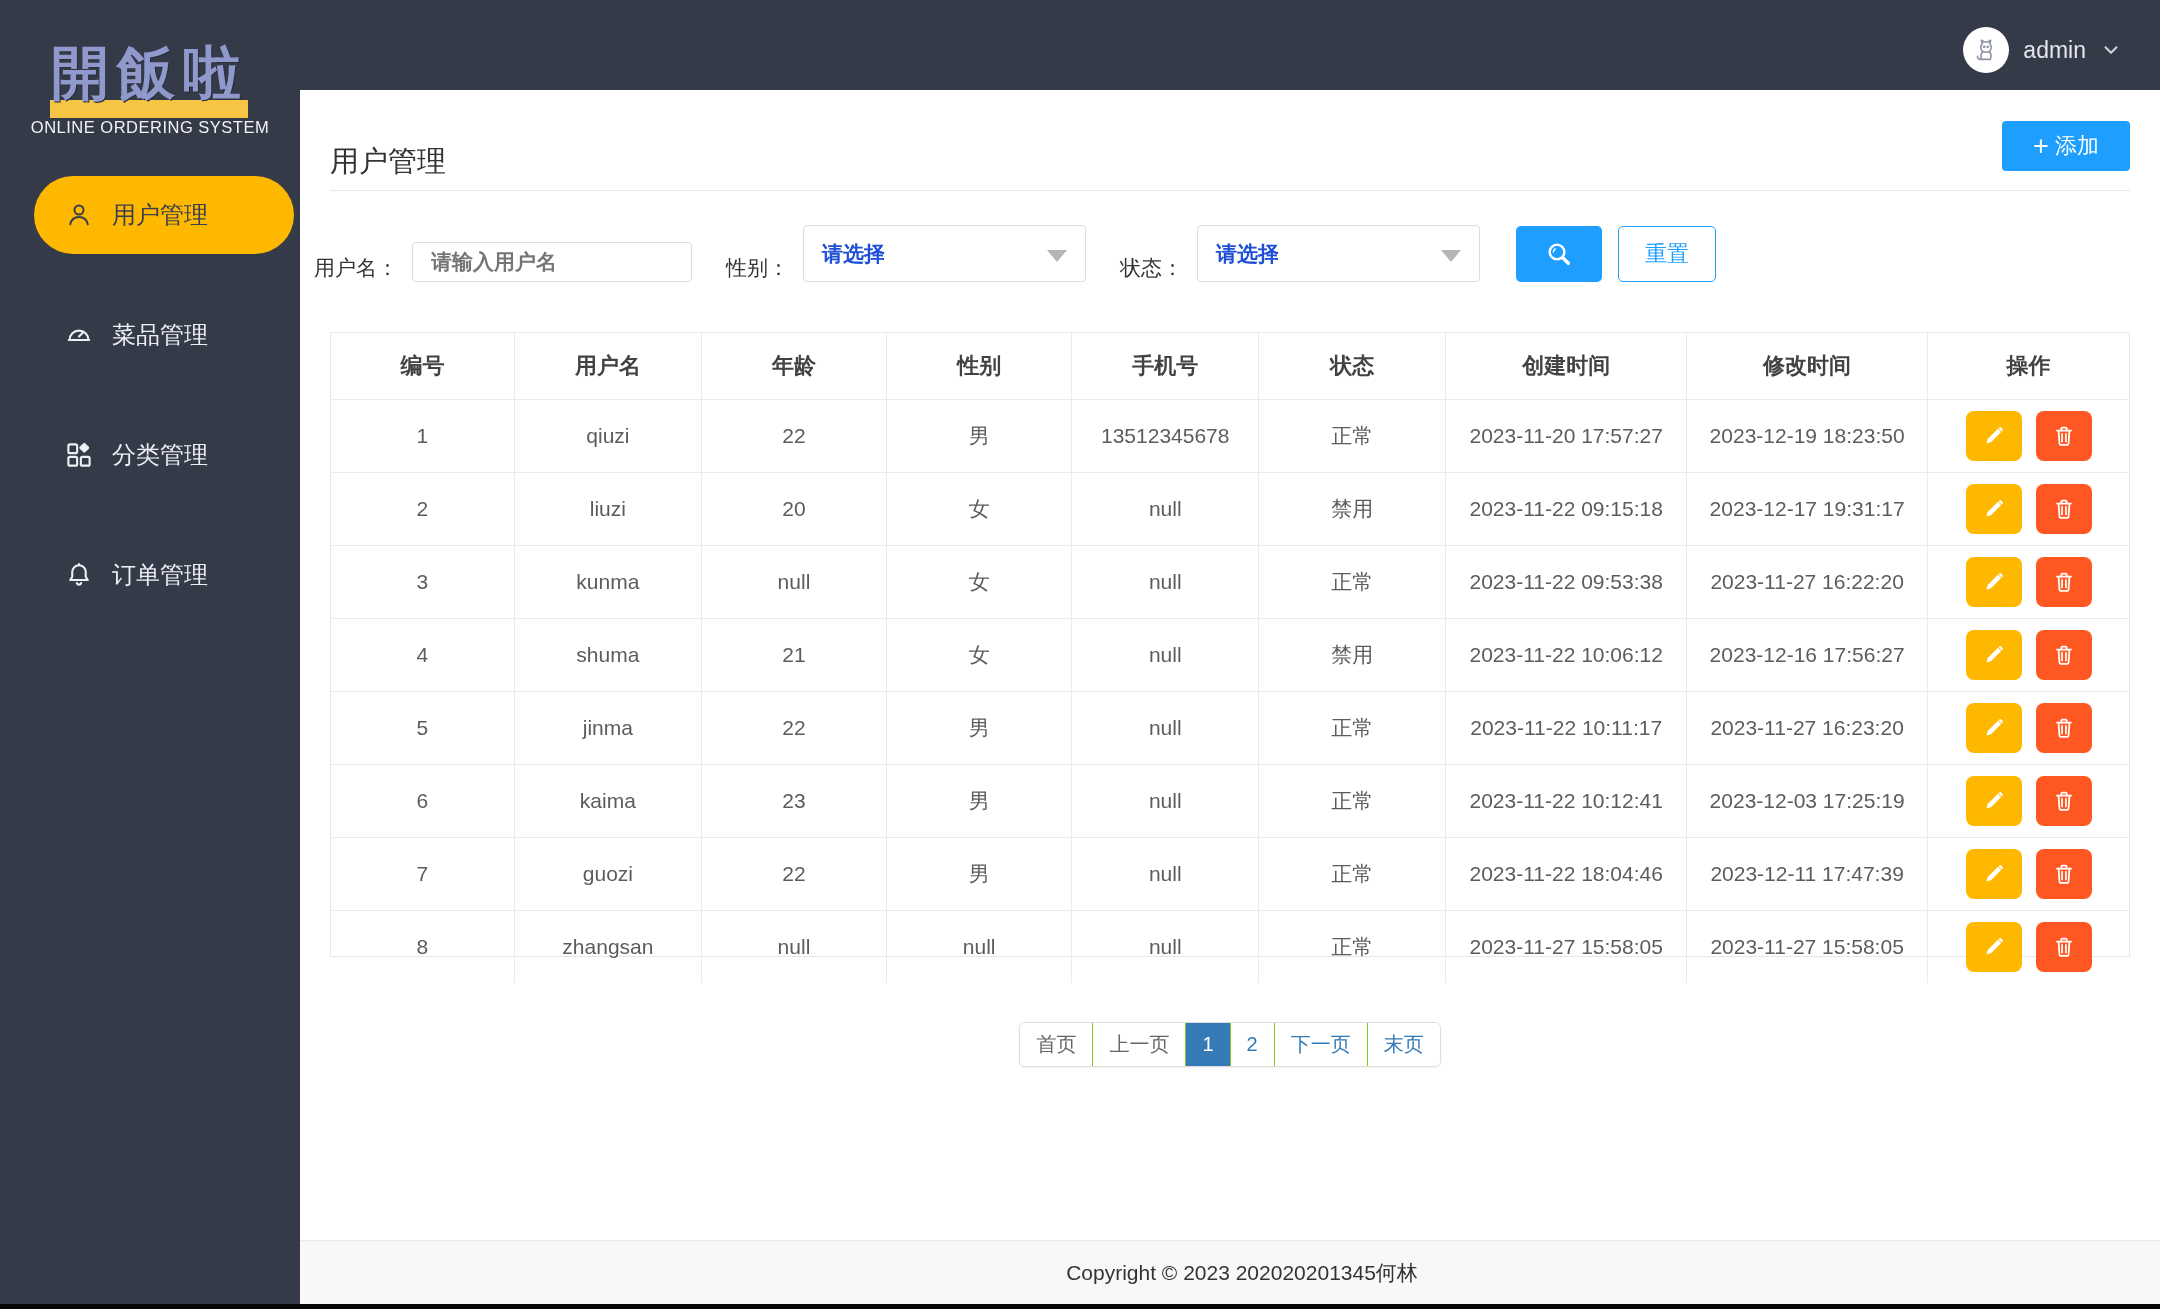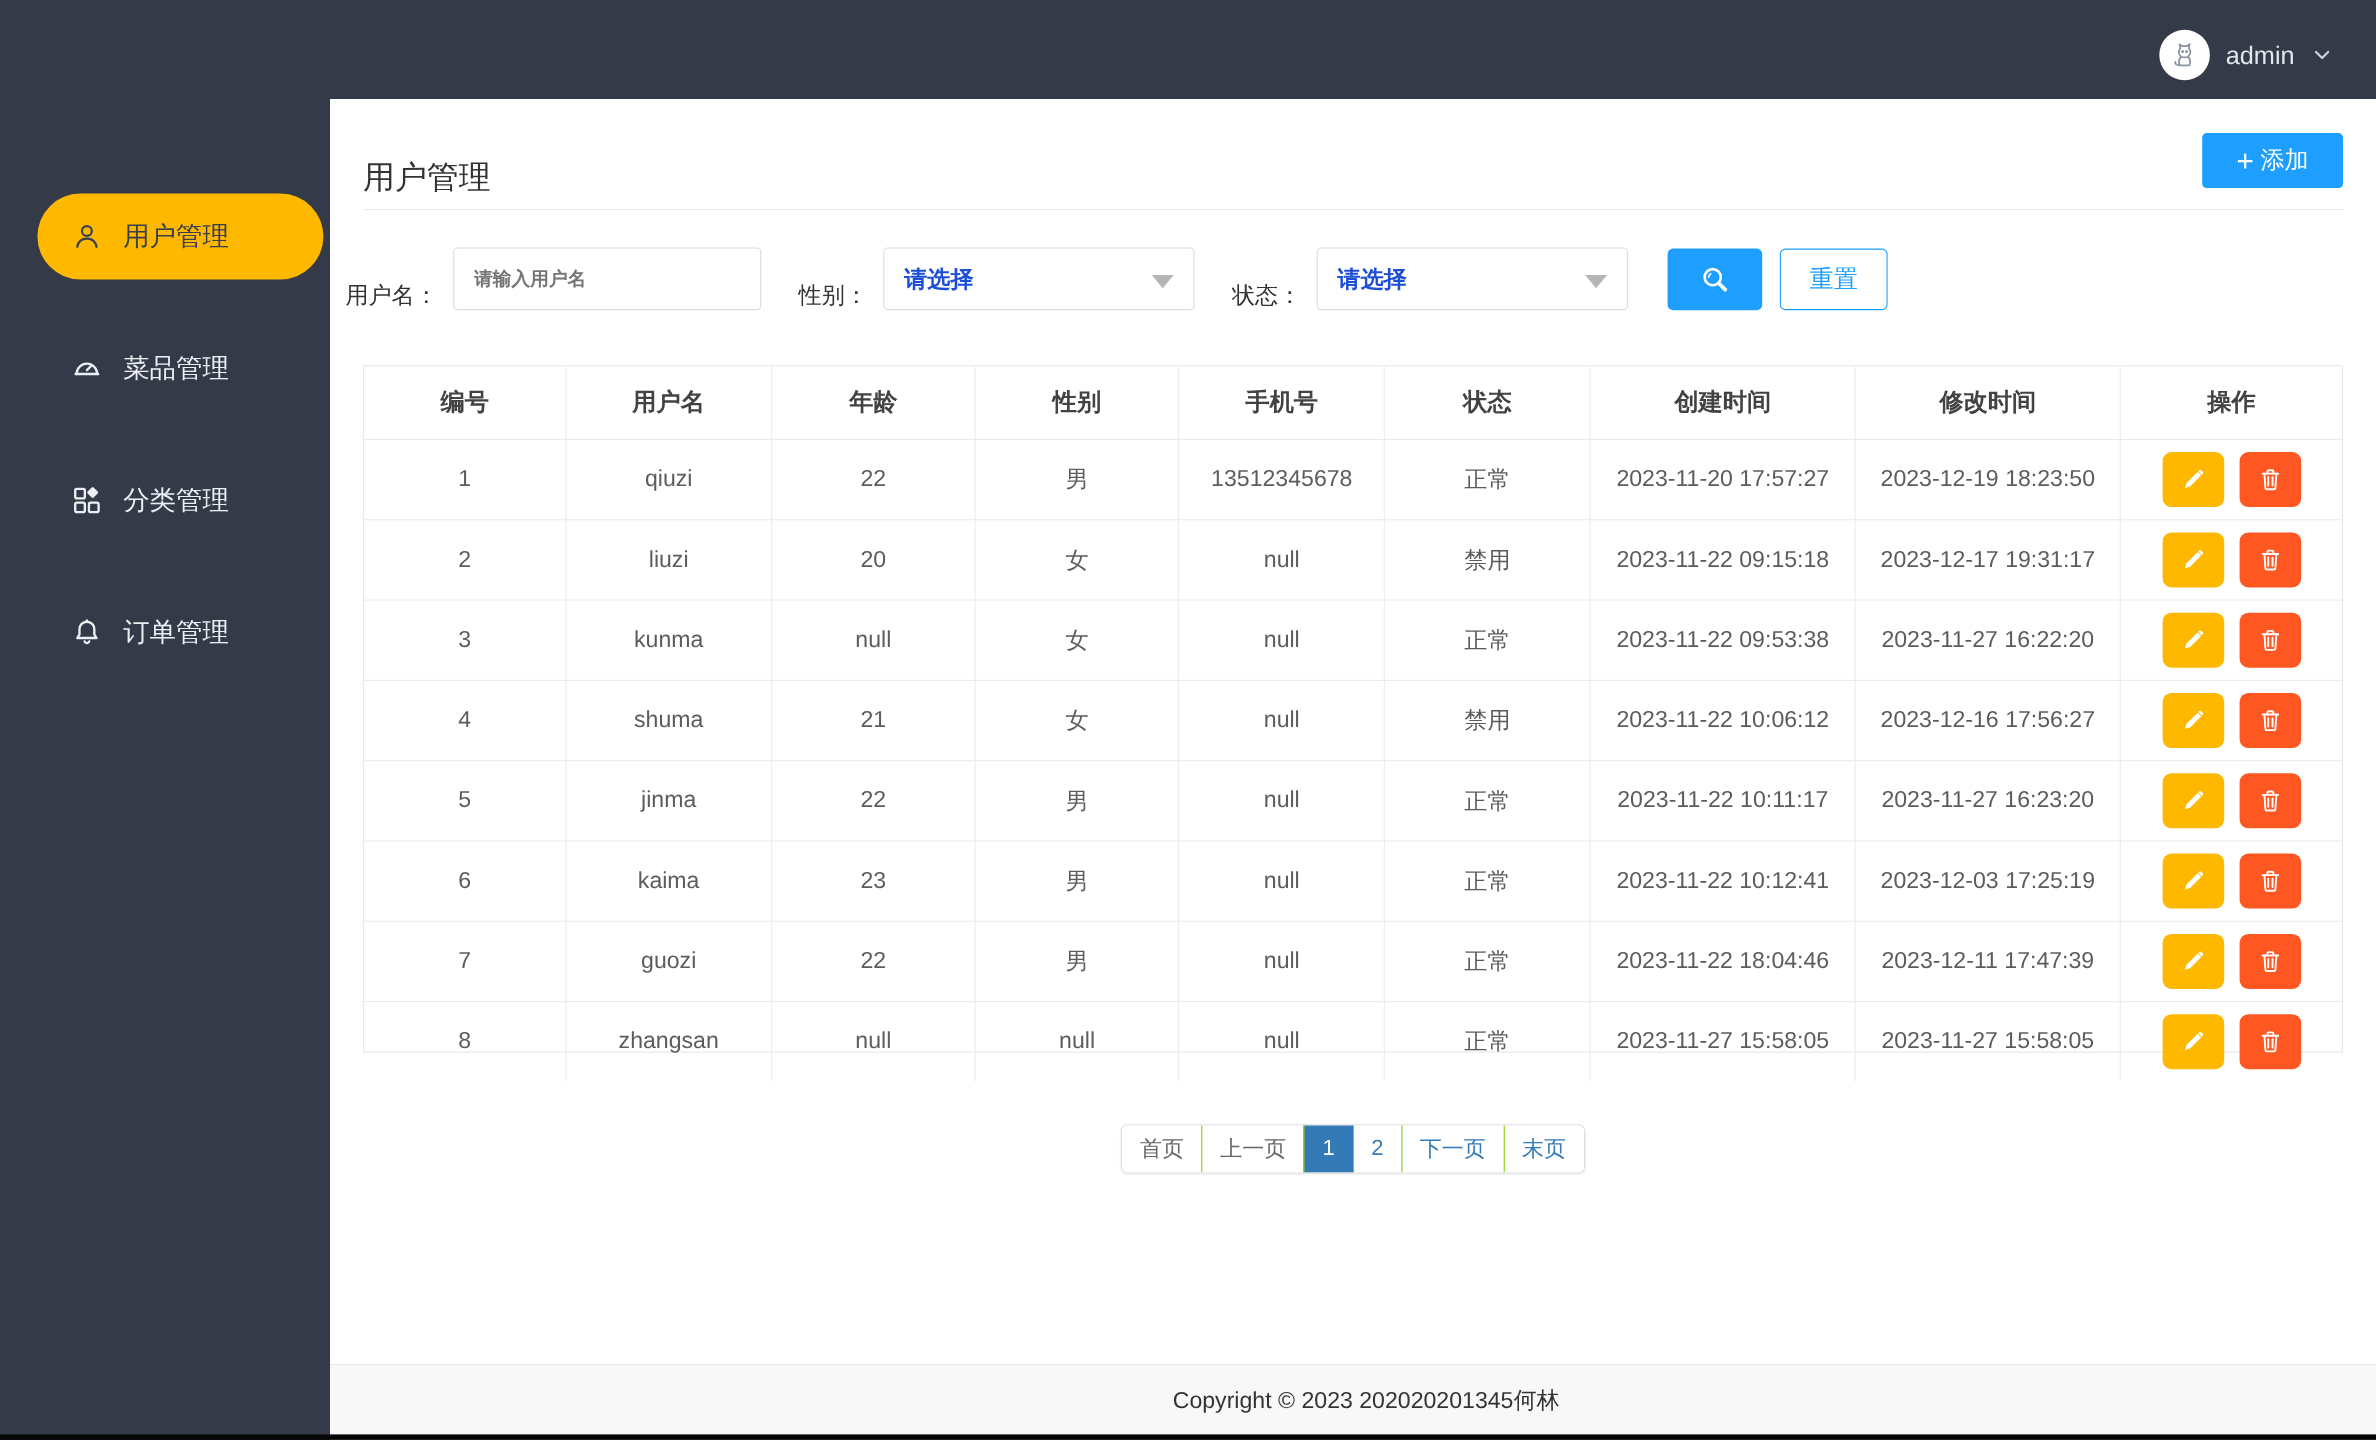--- a/index.html
+++ b/index.html
@@ -72,22 +72,22 @@
   }
   .add-btn .plus { font-size:27px; font-weight:400; line-height:27px; }
 
   
   .filters {
     position:absolute; left:14px; top:135px; right:30px; height:57px;
     display:flex; align-items:flex-end;
   }
   .f-label { font-size:21px; color:#333; }
   .f-input {
-    margin-left:14px; width:280px; height:57px; border:1px solid #dcdcdc;
-    border-radius:4px; padding:0 18px; font-size:17px; color:#333;
+    margin-left:14px; width:280px; height:40px; border:1px solid #dcdcdc;
+    border-radius:4px; padding:0 18px; font-size:21px; color:#333;
     font-family:inherit; outline:none;
   }
   .f-input::placeholder { color:#757575; font-weight:bold; }
   .f-select {
     position:relative; margin-left:14px; width:283px; height:57px;
     border:1px solid #dcdcdc; border-radius:4px; background:#fff;
     display:flex; align-items:center; padding:0 18px; cursor:pointer;
   }
   .f-select .sel-text { font-size:21px; font-weight:bold; color:#1d4ed8; }
   .caret {
@@ -172,20 +172,25 @@
       </svg>
     </div>
     <span class="username">admin</span>
     <svg class="chev" viewBox="0 0 24 24" fill="none" stroke="#cfd3da" stroke-width="2.2" stroke-linecap="round" stroke-linejoin="round">
       <polyline points="6,9 12,15 18,9"></polyline>
     </svg>
   </div>
 </div>
 
 <aside class="sidebar">
+  <div class="logo">
+    <div class="logo-bar"></div>
+    <div class="logo-cn">開飯啦</div>
+    <div class="logo-en">ONLINE ORDERING SYSTEM</div>
+  </div>
   <nav class="menu" id="menu">
       <div class="menu-item active">
         <span class="mi-icon"><svg width="30" height="30" viewBox="0 0 24 24" fill="none" stroke="#3a3f4d" stroke-width="1.6" stroke-linecap="round">
             <circle cx="12" cy="8" r="3.6"></circle>
             <path d="M5 19.5 C5.8 15.6 8.6 13.6 12 13.6 S18.2 15.6 19 19.5"></path>
           </svg></span>
         <span class="mi-label">用户管理</span>
       </div>
       <div class="menu-item">
         <span class="mi-icon"><svg width="30" height="30" viewBox="0 0 24 24" fill="none" stroke="#eceff4" stroke-width="1.7" stroke-linecap="round">

